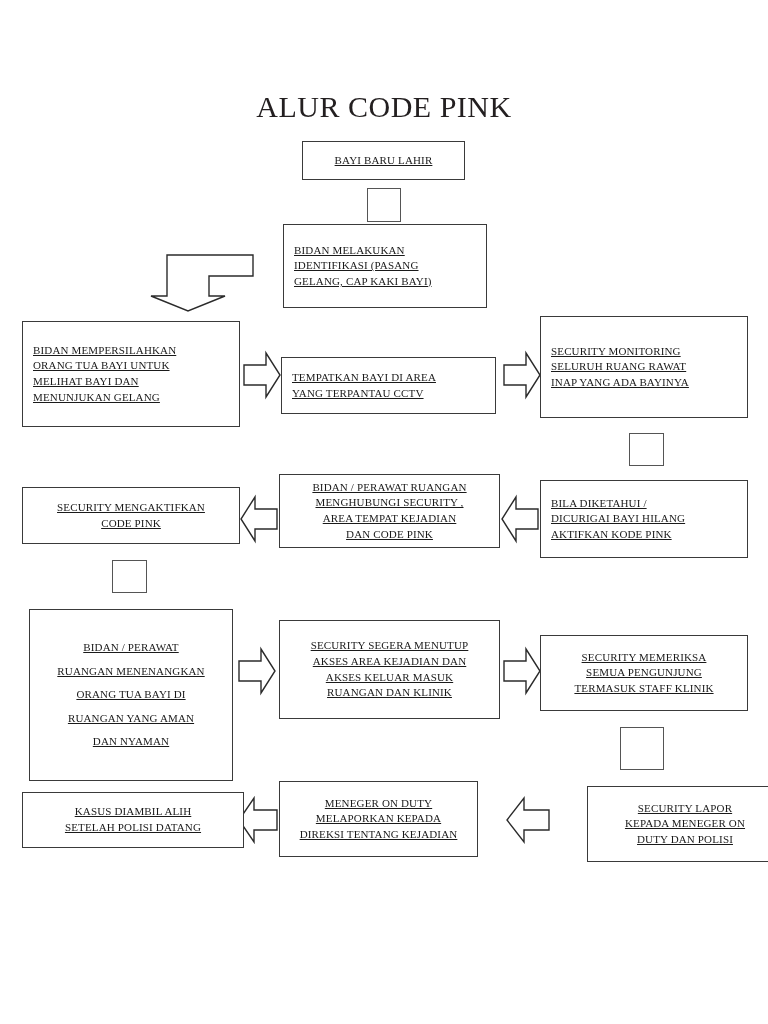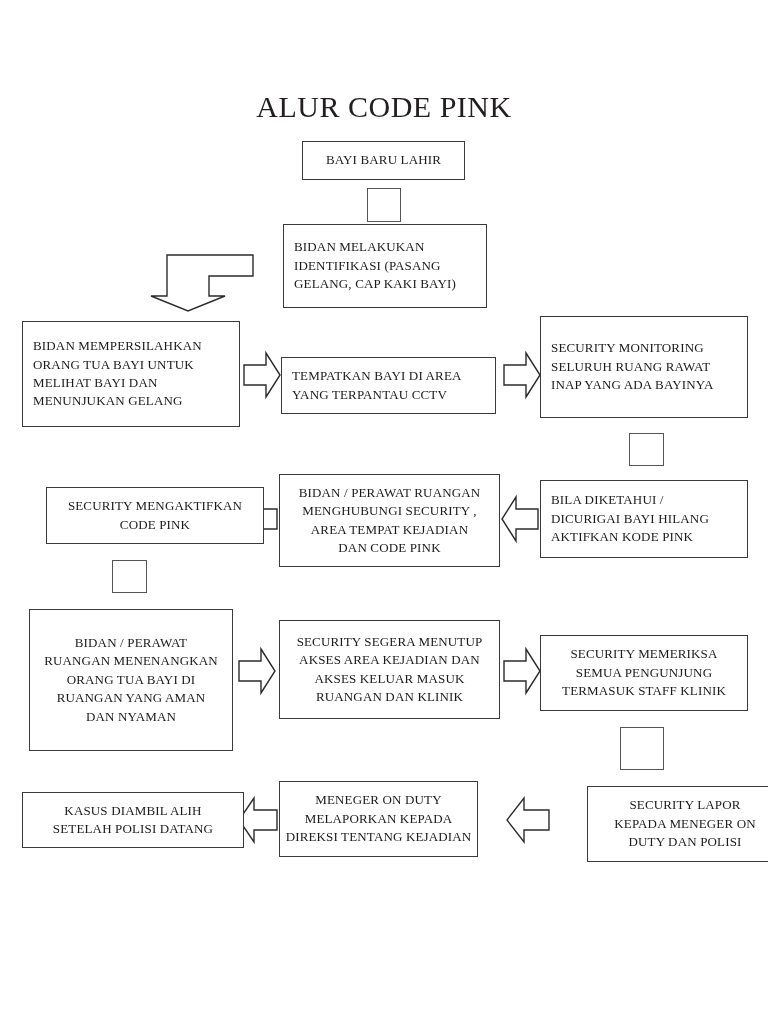--- a/index.html
+++ b/index.html
@@ -32,25 +32,26 @@
     font-weight: 400;
   }
   .node {
     position: absolute;
     box-sizing: border-box;
     border: 1.3px solid #3a3a3a;
     background: #ffffff;
     display: flex;
     flex-direction: column;
     justify-content: center;
-    font-size: 13px;
+    font-size: 11px;
     line-height: 1.42;
     letter-spacing: 0.15px;
     color: #1a1a1a;
     padding: 4px 10px;
+    text-decoration: underline;
   }
   .node.center { text-align: center; align-items: center; }
   .node.left   { text-align: left;   align-items: flex-start; }
   .node .line { display: block; white-space: nowrap; }
 
   
   .conn-box {
     position: absolute;
     box-sizing: border-box;
     border: 1.3px solid #555555;
@@ -131,41 +132,41 @@
     <span class="line">DICURIGAI BAYI HILANG</span>
     <span class="line">AKTIFKAN KODE PINK</span>
   </div>
 
   <div class="arrow" style="left:501px; top:496px; width:38px; height:46px;">
     <svg width="38" height="46" viewBox="0 0 38 46">
       <path d="M 37 13 L 15 13 L 15 1 L 1 23 L 15 45 L 15 33 L 37 33 Z"></path>
     </svg>
   </div>
 
-  <div class="node center" style="left:279px; top:474px; width:221px; height:93px;">
+  <div class="node center" style="left:279px; top:474px; width:221px; height:74px;">
     <span class="line">BIDAN / PERAWAT RUANGAN</span>
     <span class="line">MENGHUBUNGI SECURITY ,</span>
     <span class="line">AREA TEMPAT KEJADIAN</span>
     <span class="line">DAN CODE PINK</span>
   </div>
 
   <div class="arrow" style="left:240px; top:496px; width:38px; height:46px;">
     <svg width="38" height="46" viewBox="0 0 38 46">
       <path d="M 37 13 L 15 13 L 15 1 L 1 23 L 15 45 L 15 33 L 37 33 Z"></path>
     </svg>
   </div>
 
-  <div class="node center" style="left:22px; top:487px; width:218px; height:57px;margin-left:24px;">
+  <div class="node center" style="left:22px; top:487px; width:218px; height:57px;">
     <span class="line">SECURITY MENGAKTIFKAN</span>
     <span class="line">CODE PINK</span>
   </div>
 
   <div class="conn-box" style="left:112px; top:560px; width:35px; height:33px;"></div>
 
-  <div class="node center" style="left:29px; top:609px; width:204px; height:142px;">
+  <div class="node center" style="left:29px; top:609px; width:204px; height:172px;gap:8px;">
     <span class="line">BIDAN / PERAWAT</span>
     <span class="line">RUANGAN MENENANGKAN</span>
     <span class="line">ORANG TUA BAYI DI</span>
     <span class="line">RUANGAN YANG AMAN</span>
     <span class="line">DAN NYAMAN</span>
   </div>
 
   <div class="arrow" style="left:238px; top:648px; width:38px; height:46px;">
     <svg width="38" height="46" viewBox="0 0 38 46">
       <path d="M 1 13 L 23 13 L 23 1 L 37 23 L 23 45 L 23 33 L 1 33 Z"></path>

